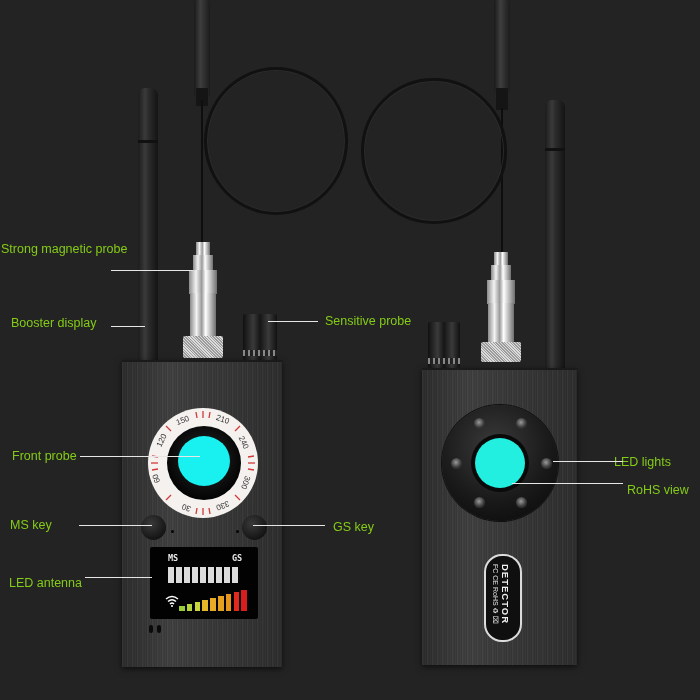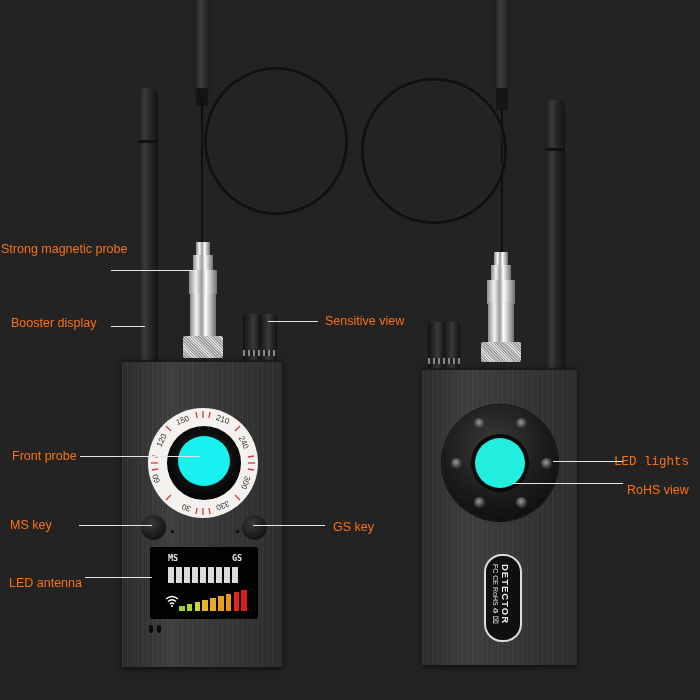--- a/index.html
+++ b/index.html
@@ -1,18 +1,18 @@
 <!DOCTYPE html>
 <html><head>
 <meta charset="utf-8">
 <style>
   html, body { margin:0; padding:0; }
   body { width:700px; height:700px; background:#232323; position:relative; overflow:hidden; font-family:"Liberation Sans", sans-serif; }
   .abs { position:absolute; }
-  .label { position:absolute; color:#f97316; font-size:12.5px; white-space:nowrap; line-height:14px; }
+  .label { position:absolute; color:#84cc16; font-size:12.5px; white-space:nowrap; line-height:14px; }
   .leader { position:absolute; height:1px; background:#e6e6e6; }
 
   
   .body-panel {
     position:absolute;
     background:
       repeating-linear-gradient(90deg, rgba(255,255,255,0.05) 0px, rgba(255,255,255,0.05) 1px, rgba(0,0,0,0.10) 2px, rgba(255,255,255,0.03) 3px, rgba(0,0,0,0.08) 5px),
       linear-gradient(90deg, #2a2a2a 0%, #3d3d3d 30%, #353535 60%, #2b2b2b 100%);
     border-top:2px solid #1a1a1a;
     box-shadow: 0 2px 6px rgba(0,0,0,0.6);
@@ -199,32 +199,32 @@
   <span class="badge-text" style="left:25px; top:8px;">DETECTOR</span>
   <span class="badge-sub" style="left:13px; top:8px;">FC CE RoHS ♻ ⌧</span>
 </div>
 
 <span class="label" style="left:1px; top:242px;">Strong magnetic probe</span>
 <div class="leader" style="left:111px; top:270px; width:82px;"></div>
 
 <span class="label" style="left:11px; top:316px;">Booster display</span>
 <div class="leader" style="left:111px; top:326px; width:34px;"></div>
 
-<span class="label" style="left:325px; top:314px;">Sensitive view</span>
+<span class="label" style="left:325px; top:314px;">Sensitive probe</span>
 <div class="leader" style="left:268px; top:321px; width:50px;"></div>
 
 <span class="label" style="left:12px; top:449px;">Front probe</span>
 <div class="leader" style="left:80px; top:456px; width:120px;"></div>
 
 <span class="label" style="left:10px; top:518px;">MS key</span>
 <div class="leader" style="left:79px; top:525px; width:73px;"></div>
 
 <span class="label" style="left:333px; top:520px;">GS key</span>
 <div class="leader" style="left:253px; top:525px; width:72px;"></div>
 
 <span class="label" style="left:9px; top:576px;">LED antenna</span>
 <div class="leader" style="left:85px; top:577px; width:67px;"></div>
 
-<span class="label" style="left:614px; top:455px;font-family:Liberation Mono, monospace;">LED lights</span>
+<span class="label" style="left:614px; top:455px;">LED lights</span>
 <div class="leader" style="left:553px; top:461px; width:70px;"></div>
 
 <span class="label" style="left:627px; top:483px;">RoHS view</span>
 <div class="leader" style="left:512px; top:483px; width:111px;"></div>
 
 </body></html>

